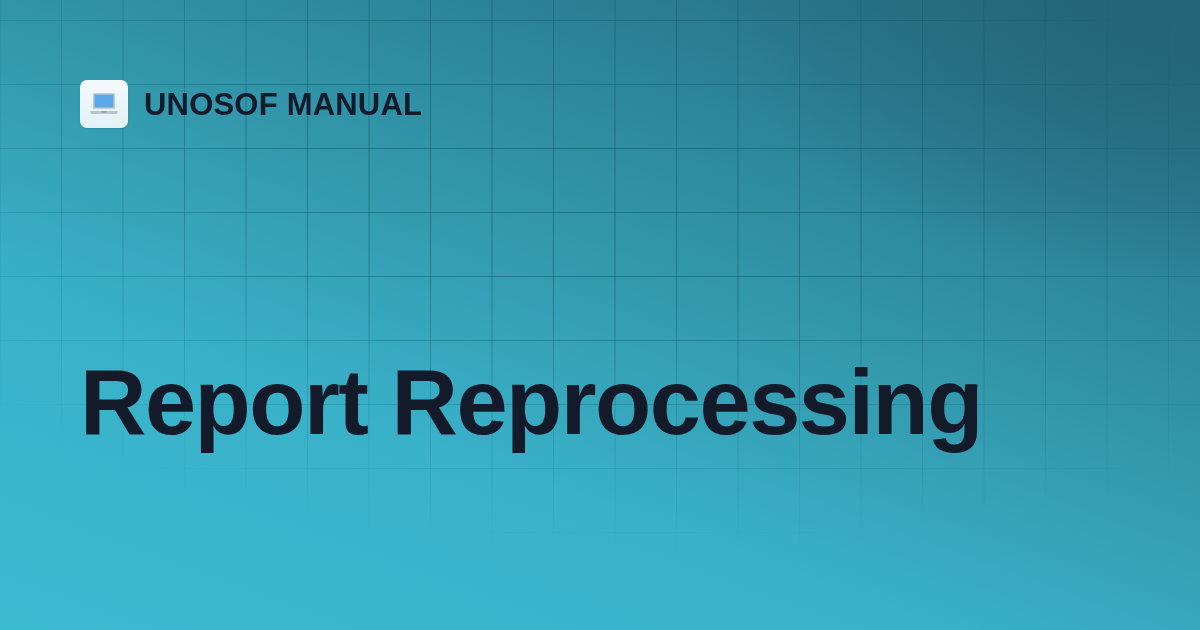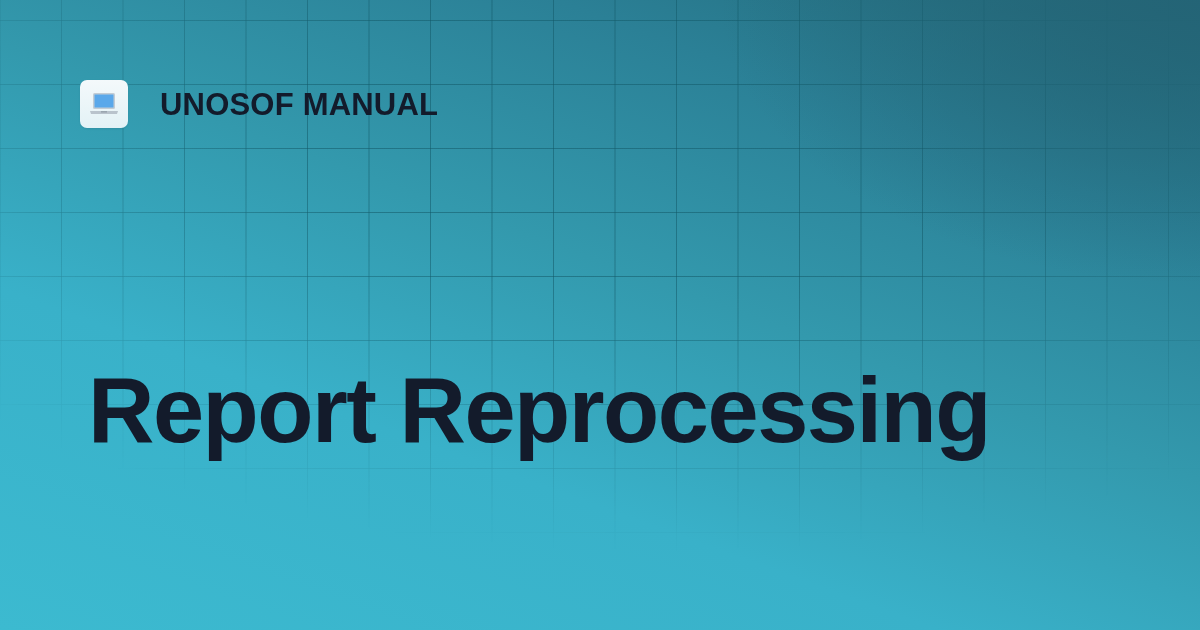--- a/index.html
+++ b/index.html
@@ -35,21 +35,21 @@
       position: absolute;
       inset: 0;
       background: radial-gradient(ellipse 40% 45% at 100% 0%, rgba(36, 100, 118, 0.95) 0%, rgba(36, 100, 118, 0.5) 45%, rgba(36, 100, 118, 0) 100%);
     }
     .brand {
       position: absolute;
       left: 80px;
       top: 80px;
       display: flex;
       align-items: center;
-      gap: 32px;
+      gap: 16px;
     }
     .brand-icon {
       width: 48px;
       height: 48px;
       border-radius: 7px;
       background: linear-gradient(180deg, #f4f9fb 0%, #e3f2f6 100%);
       box-shadow: 0 1px 2px rgba(0,0,0,0.08);
       display: flex;
       align-items: center;
       justify-content: center;
@@ -59,21 +59,21 @@
       font-weight: 700;
       font-size: 31px;
       letter-spacing: 0.2px;
       color: #131b2b;
       line-height: 1;
     }
     .title {
       position: absolute;
       left: 80px;
       top: 356px;
-      margin: 8px;
+      margin: 0;
       font-family: "Liberation Sans", "DejaVu Sans", sans-serif;
       font-weight: 700;
       font-size: 92px;
       line-height: 92px;
       letter-spacing: -1.5px;
       color: #131b2b;
     }
     .title span {
       display: block;
     }

